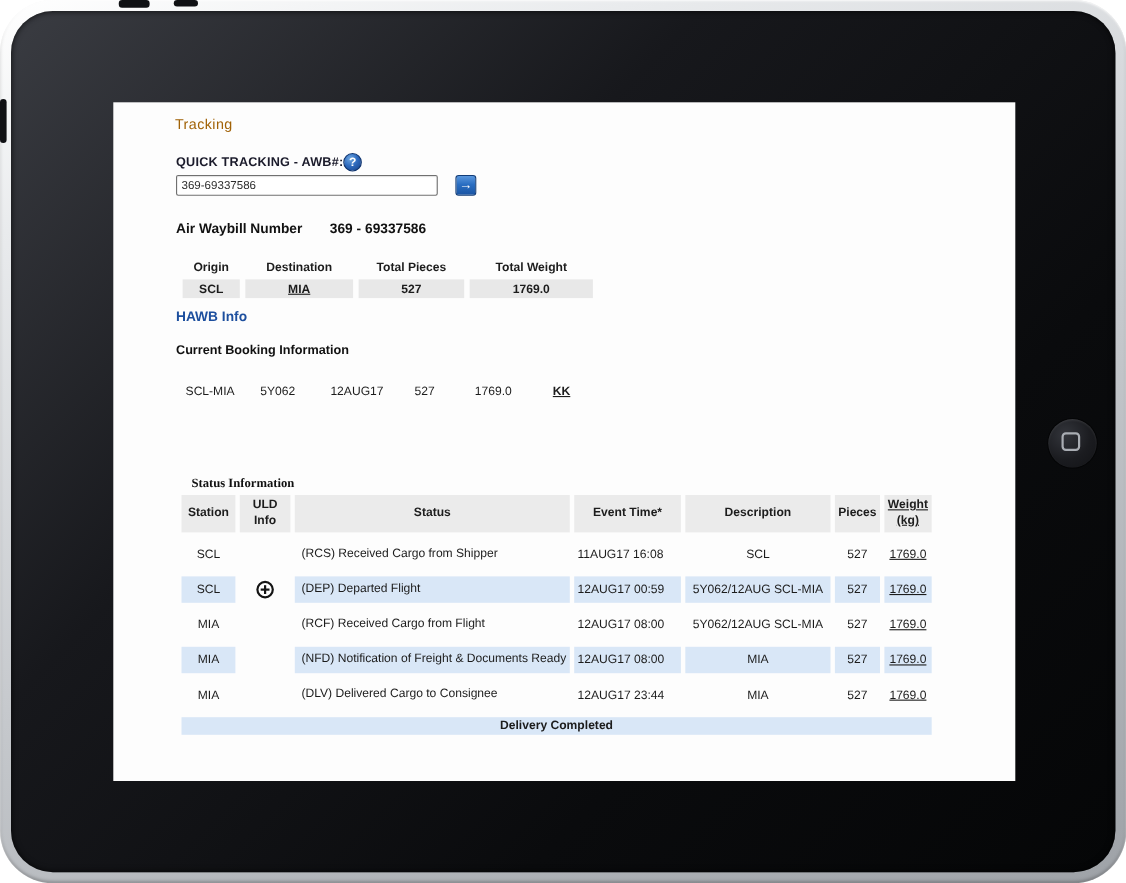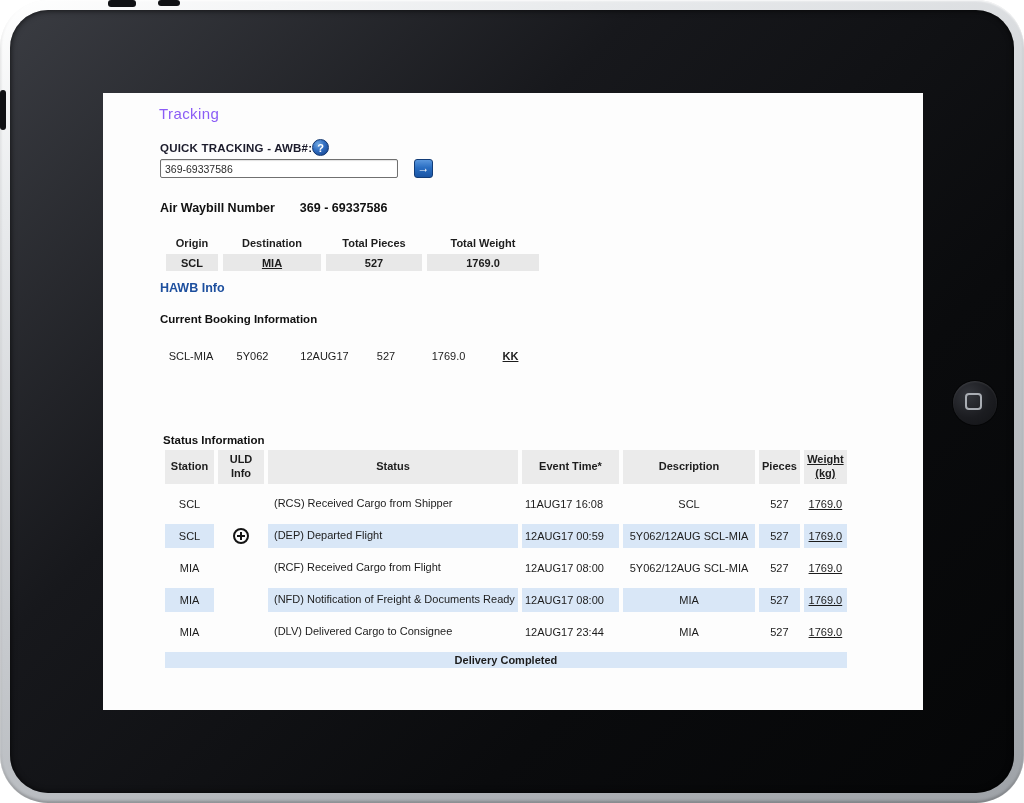--- a/index.html
+++ b/index.html
@@ -21,21 +21,21 @@
     background:radial-gradient(circle at 35% 32%,#33353b 0%,#1b1c20 55%,#121316 100%);
     box-shadow:inset 0 1px 2px rgba(255,255,255,.10), 0 0 0 1px rgba(0,0,0,.5);
     cursor:pointer;}
   .home-square{position:absolute;left:50%;top:50%;width:17px;height:17px;margin:-10px 0 0 -10px;
     border:2px solid #a9adb3;border-radius:4px;}
 
   
   .screen{position:absolute;left:103px;top:93px;width:820px;height:617px;background:#fdfdfd;color:#1c1c1c;}
   .screen .abs{position:absolute;}
 
-  .page-title{left:56px;top:12px;font-size:15px;font-weight:400;color:#8b5cf6;letter-spacing:.4px;}
+  .page-title{left:56px;top:12px;font-size:13px;font-weight:400;color:#a16207;letter-spacing:.4px;}
   .qt-row{left:57px;top:46px;display:flex;align-items:center;}
   .qt-label{font-size:11.5px;font-weight:700;color:#1b1b2b;letter-spacing:.2px;}
   .help{display:inline-flex;align-items:center;justify-content:center;width:17px;height:17px;border-radius:50%;
     background:radial-gradient(circle at 35% 28%,#6fa7e0 0%,#2f6cc0 45%,#143f86 100%);
     border:1px solid #10356f;color:#fff;font-size:11px;font-weight:700;cursor:pointer;}
   .input-row{left:57px;top:66px;display:flex;align-items:center;gap:16px;}
   .awb-input{width:238px;height:19px;border:1px solid #707070;border-radius:2px;padding:1px 4px;
     font-size:10.5px;color:#2d2d2d;background:#fff;box-shadow:inset 0 1px 1px rgba(0,0,0,.12);}
   .go-btn{width:19px;height:19px;border:1px solid #123c77;border-radius:3px;padding:0;cursor:pointer;
     background:linear-gradient(#5a97dd 0%,#2a6ec2 45%,#1a55a4 100%);color:#fff;
@@ -57,21 +57,21 @@
   .sec-title{font-size:11.5px;font-weight:700;color:#111;}
   .booking-title{left:57px;top:220px;}
 
   
   .t-booking{left:58px;top:241px;border-spacing:5px 0;}
   .t-booking th{background:#ebebeb;font-weight:700;text-align:center;height:26px;padding:0 4px;color:#1d1d1d;}
   .t-booking td{text-align:center;padding-top:16px;height:20px;}
   .t-booking .c1{width:50px;}.t-booking .c2{width:63px;}.t-booking .c3{width:71px;}
   .t-booking .c4{width:42px;}.t-booking .c5{width:73px;}.t-booking .c6{width:41px;}
 
-  .status-title{left:60px;top:341px;}
+  .status-title{left:71px;top:341px;font-family:Liberation Serif, serif;}
 
   
   .t-status{left:58px;top:349px;border-spacing:4px 8px;}
   .t-status th{background:#ebebeb;font-weight:700;text-align:center;height:34px;padding:0 3px;
     white-space:normal;line-height:1.25;color:#1d1d1d;}
   .t-status td{height:24px;text-align:center;padding:2px 3px;}
   .t-status td.status-cell{text-align:left;padding-left:6px;white-space:normal;line-height:1.25;}
   .t-status td.time-cell{text-align:left;padding-left:3px;}
   .t-status tr.hl td{background:#d9e7f7;}
   .t-status tr.hl td.uld-cell{background:transparent;}

